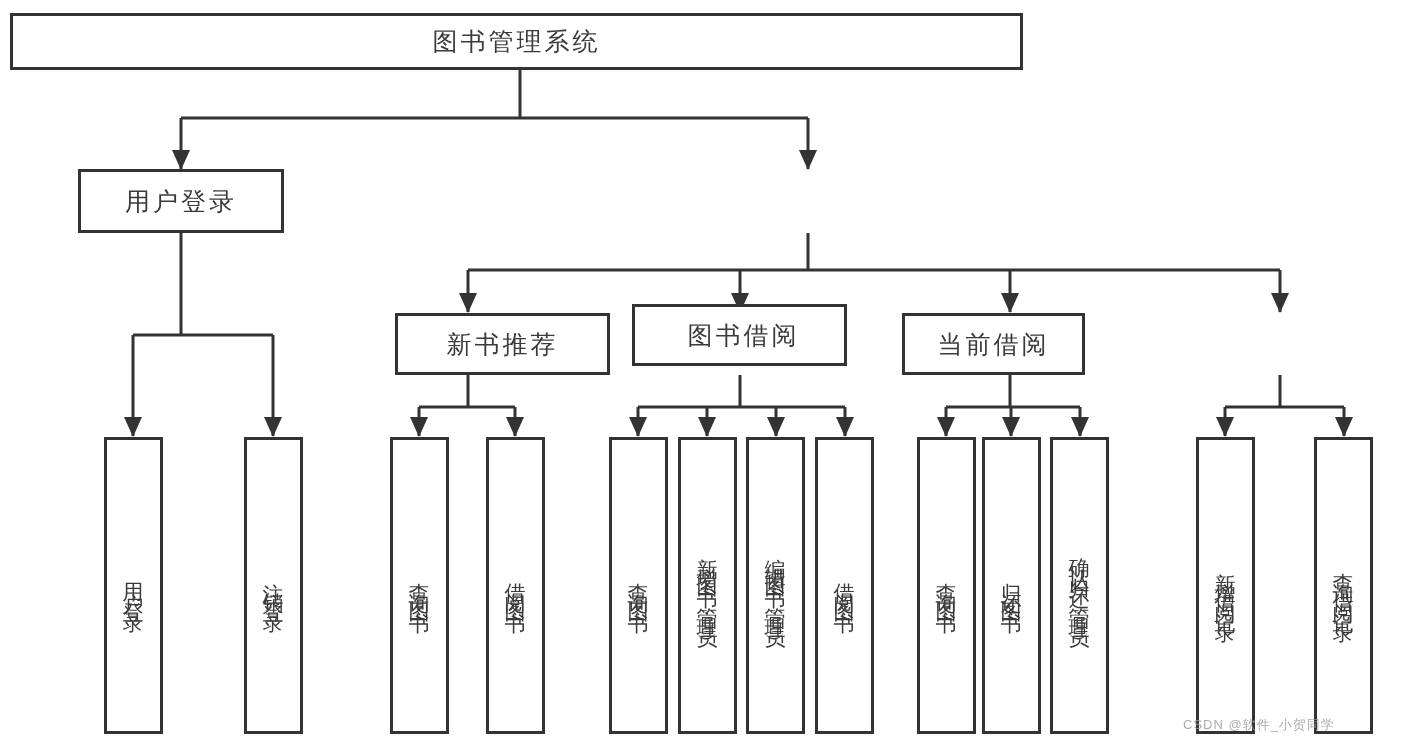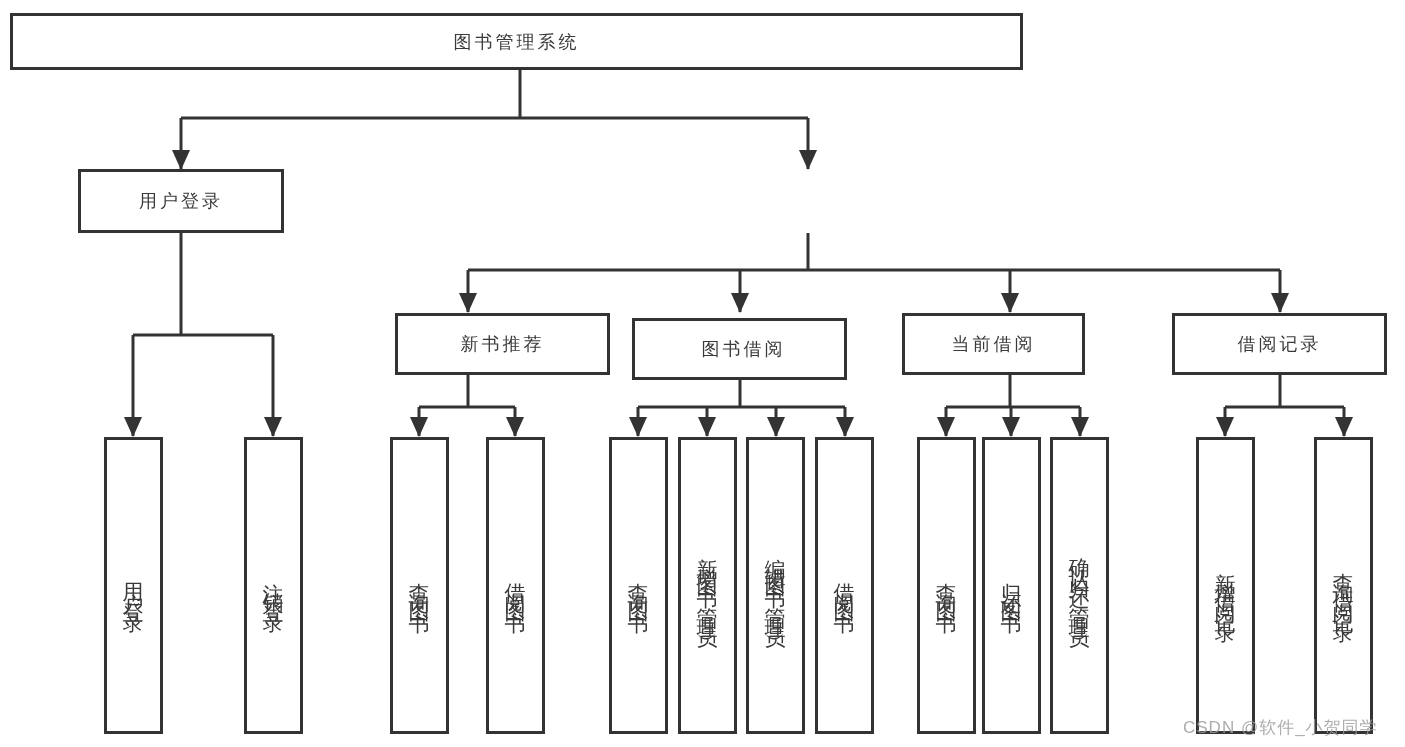--- a/index.html
+++ b/index.html
@@ -18,21 +18,21 @@
     width: 1405px; height: 747px;
     pointer-events: none;
   }
   .node {
     position: absolute;
     border: 3px solid #333333;
     background: #ffffff;
     display: flex;
     align-items: center;
     justify-content: center;
-    font-size: 18px;
+    font-size: 25px;
     letter-spacing: 3px;
     color: #3a3a3a;
     z-index: 2;
   }
   .vnode {
     position: absolute;
     border: 3px solid #333333;
     background: #ffffff;
     display: flex;
     align-items: center;
@@ -45,21 +45,21 @@
     text-orientation: mixed;
     font-size: 21px;
     letter-spacing: 10px;
     line-height: 1;
     white-space: nowrap;
   }
   .watermark {
     position: absolute;
     left: 1183px;
     top: 716px;
-    font-size: 17px;
+    font-size: 13px;
     letter-spacing: 1px;
     color: rgba(158, 158, 158, 0.85);
     z-index: 5;
     white-space: nowrap;
   }
 </style>
 </head>
 <body>
 
 <div class="canvas">
@@ -117,23 +117,22 @@
       <line x1="1225" y1="407" x2="1225" y2="436" marker-end="url(#arrow)"></line>
       <line x1="1344" y1="407" x2="1344" y2="436" marker-end="url(#arrow)"></line>
     </g>
   </svg>
 
   <div class="node" style="left:10px; top:13px; width:1013px; height:57px;">图书管理系统</div>
 
   <div class="node" style="left:78px; top:169px; width:206px; height:64px;">用户登录</div>
 
   <div class="node" style="left:360px; top:313px; width:215px; height:62px;margin-left:35px;">新书推荐</div>
-  <div class="node" style="left:632px; top:318px; width:215px; height:62px;padding-left:8px;">图书借阅</div>
+  <div class="node" style="left:632px; top:304px; width:215px; height:62px;padding-left:8px;">图书借阅</div>
   <div class="node" style="left:902px; top:313px; width:183px; height:62px;">当前借阅</div>
-  <div class="node" style="left:1172px; top:313px; width:215px; height:62px;">借阅记录</div>
 
   <div class="vnode" style="left:104px; top:437px; width:59px; height:297px;">
     <span class="vtext">用户登录</span>
   </div>
   <div class="vnode" style="left:244px; top:437px; width:59px; height:297px;">
     <span class="vtext">注销登录</span>
   </div>
 
   <div class="vnode" style="left:390px; top:437px; width:59px; height:297px;">
     <span class="vtext">查询图书</span>

